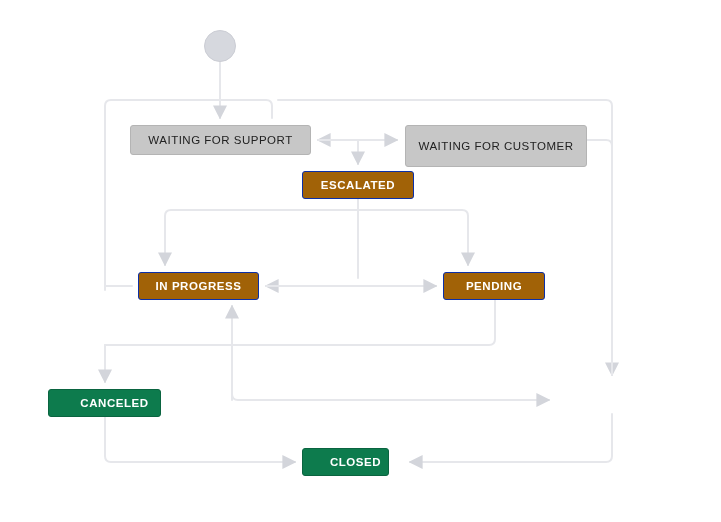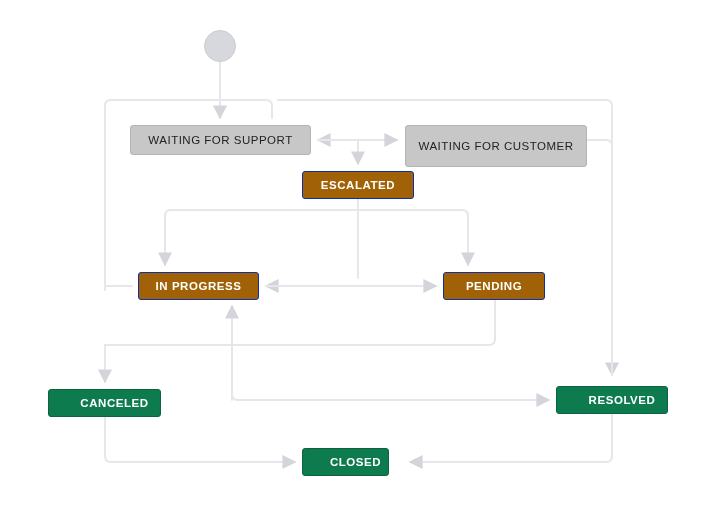--- a/index.html
+++ b/index.html
@@ -133,21 +133,18 @@
   </div>
 
   <div class="node node-blue" style="left:443px; top:272px; width:102px; height:28px;">
     <span>PENDING</span>
   </div>
 
   <div class="node node-green" style="left:48px; top:389px; width:113px; height:28px;">
     <span>CANCELED</span>
   </div>
 
-  <div class="node node-green" style="left:556px; top:386px; width:112px; height:28px;">
-    <span>RESOLVED</span>
-  </div>
 
   <div class="node node-green" style="left:302px; top:448px; width:87px; height:28px;">
     <span>CLOSED</span>
   </div>
 
 </div>
 
 </body></html>

